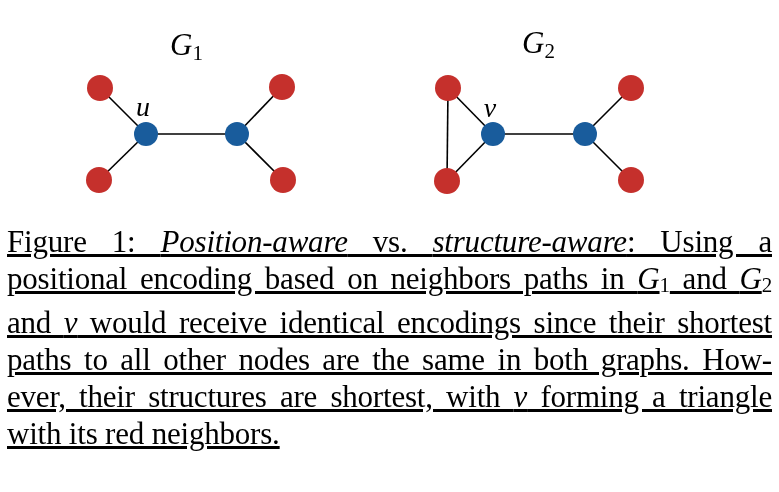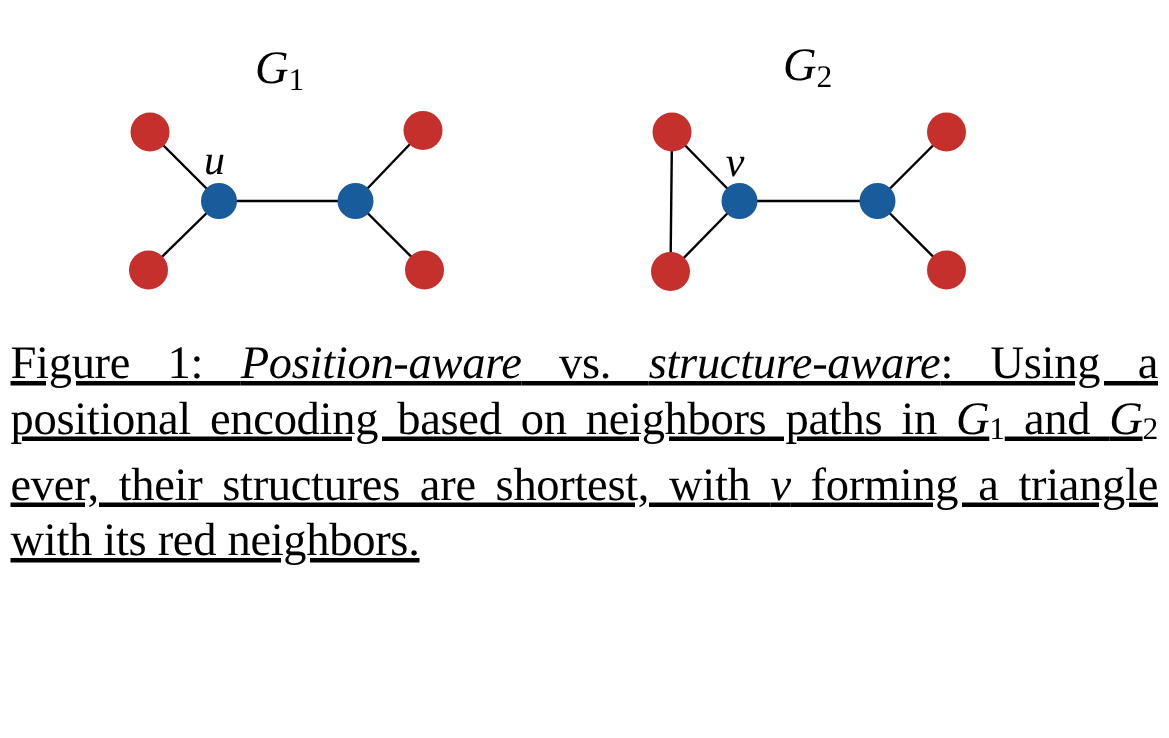--- a/index.html
+++ b/index.html
@@ -90,15 +90,17 @@
         <circle cx="631" cy="180" r="13" fill="#c5302c"></circle>
         <text x="490" y="117" text-anchor="middle" font-size="28">v</text>
         <text x="522" y="53" font-size="31"><tspan>G</tspan><tspan dy="5" font-size="21" font-style="normal">2</tspan></text>
       </g>
     </svg>
 </div>
 
 <div class="caption" id="caption">
     <div class="cap-line"><span class="seg-normal">Figure 1: </span><span class="seg-italic">Position-aware</span><span class="seg-normal"> vs. </span><span class="seg-italic">structure-aware</span><span class="seg-normal">: Using a</span></div>
     <div class="cap-line"><span class="seg-normal">positional encoding based on neighbors paths in </span><span class="seg-math">G</span><span class="seg-sub">1</span><span class="seg-normal"> and </span><span class="seg-math">G</span><span class="seg-sub">2</span></div>
+    <div class="cap-line"><span class="seg-normal">and </span><span class="seg-math">v</span><span class="seg-normal"> would receive identical encodings since their shortest</span></div>
+    <div class="cap-line"><span class="seg-normal">paths to all other nodes are the same in both graphs. How-</span></div>
     <div class="cap-line"><span class="seg-normal">ever, their structures are shortest, with </span><span class="seg-math">v</span><span class="seg-normal"> forming a triangle</span></div>
     <div class="cap-line last"><span class="seg-normal">with its red neighbors.</span></div>
   </div>
 
 </body></html>

